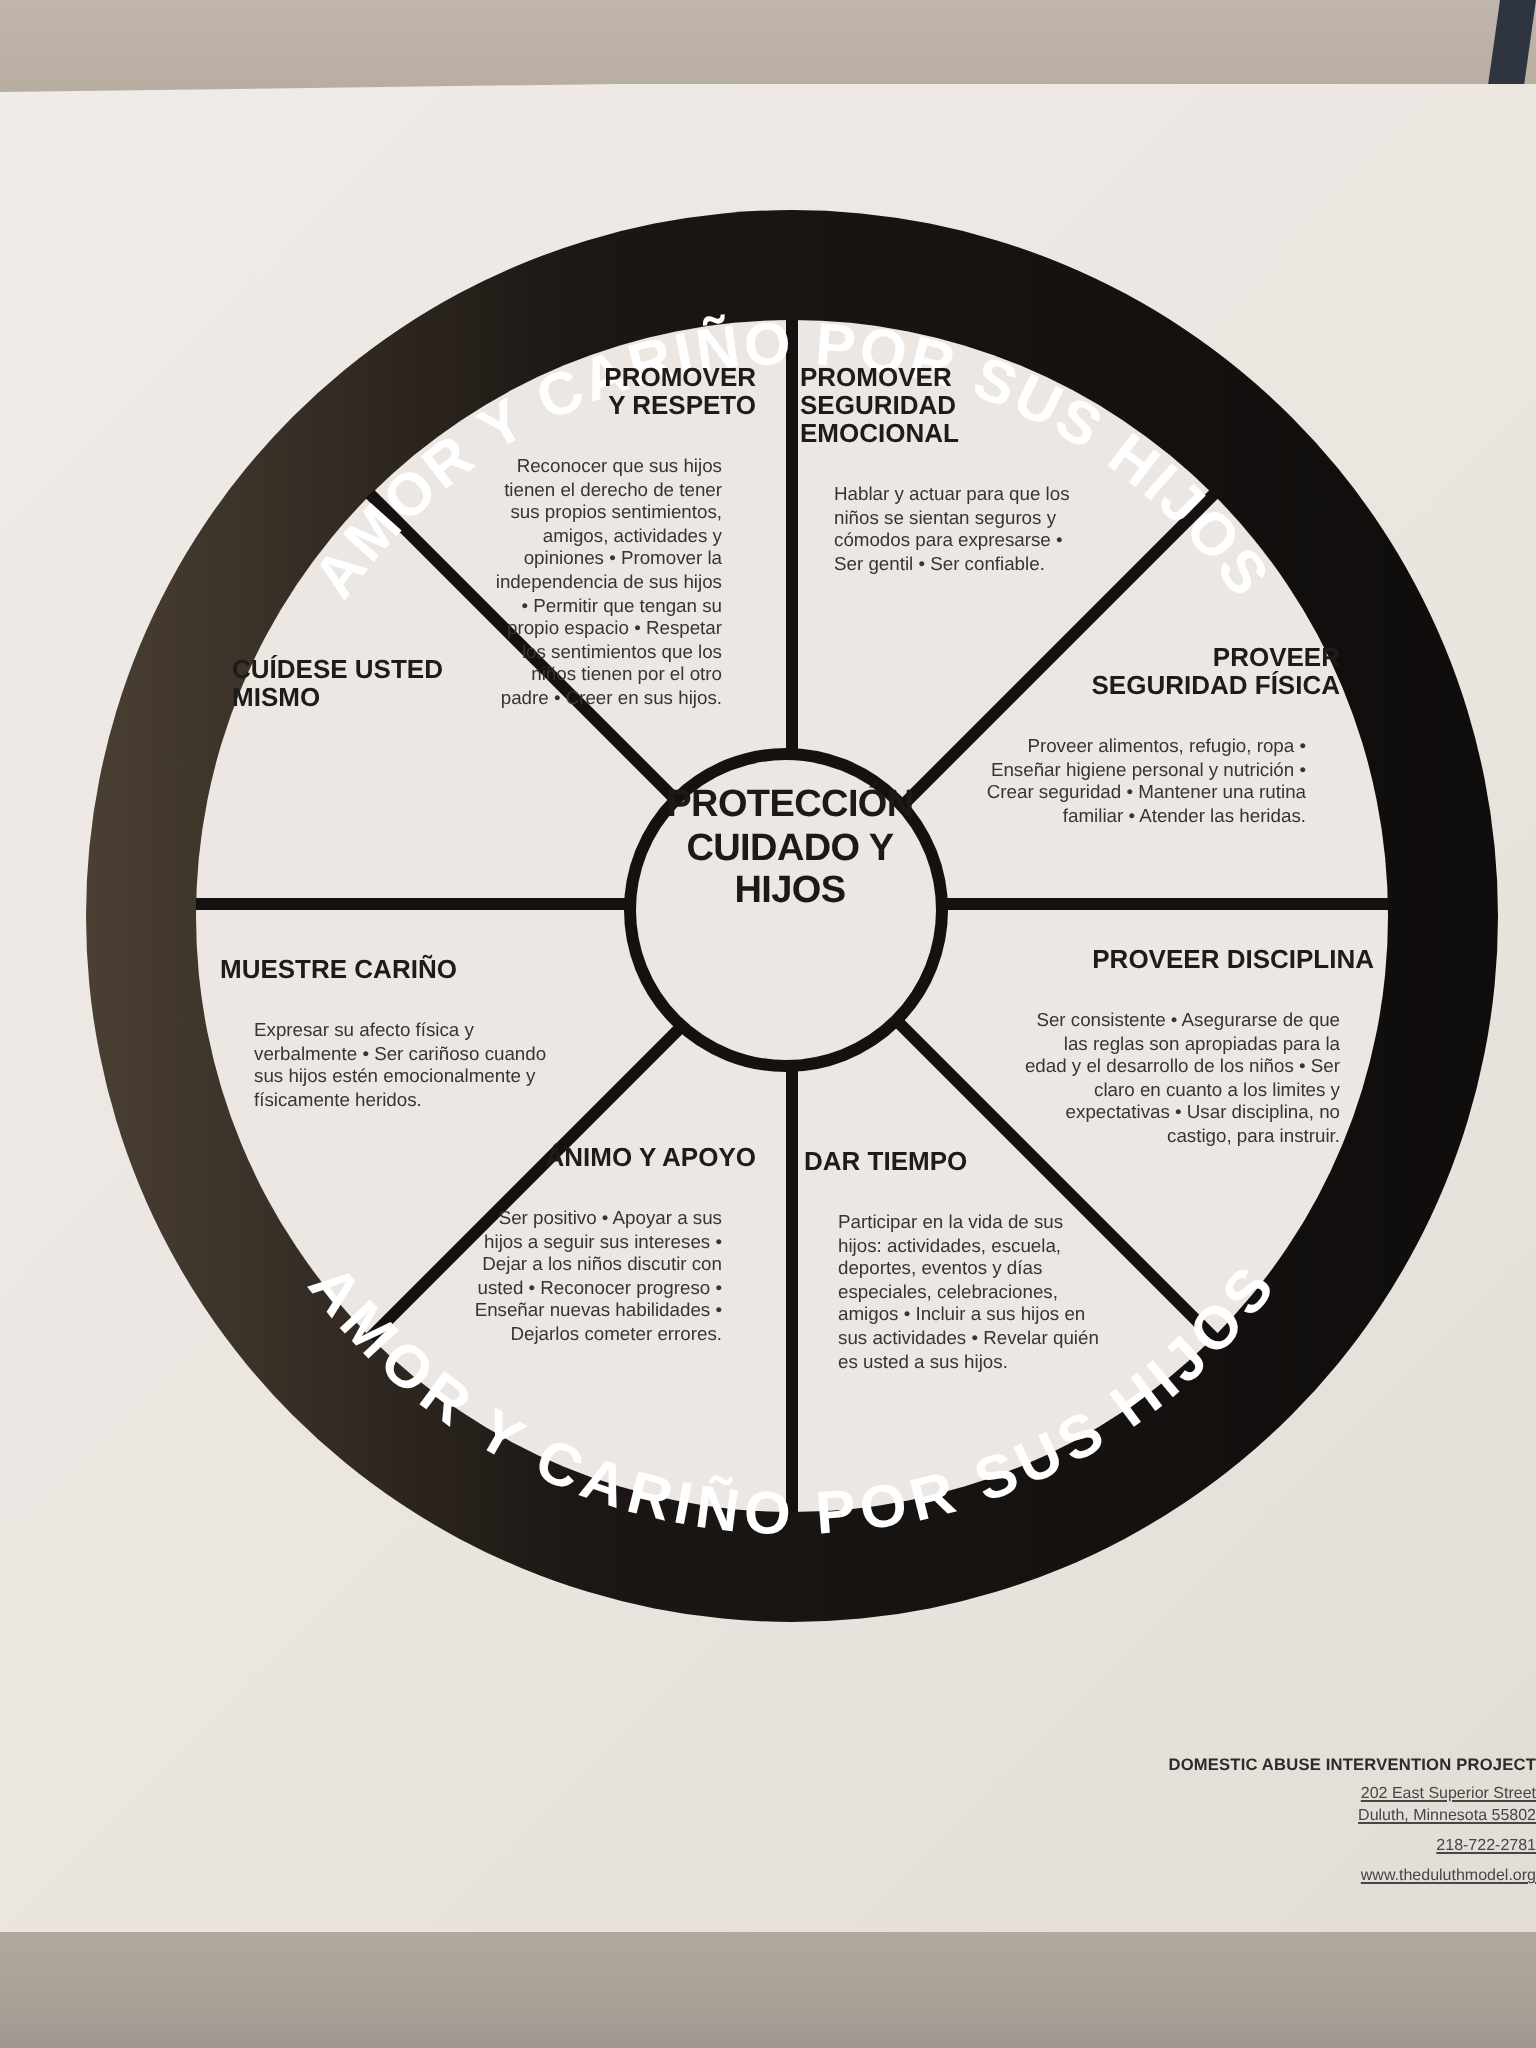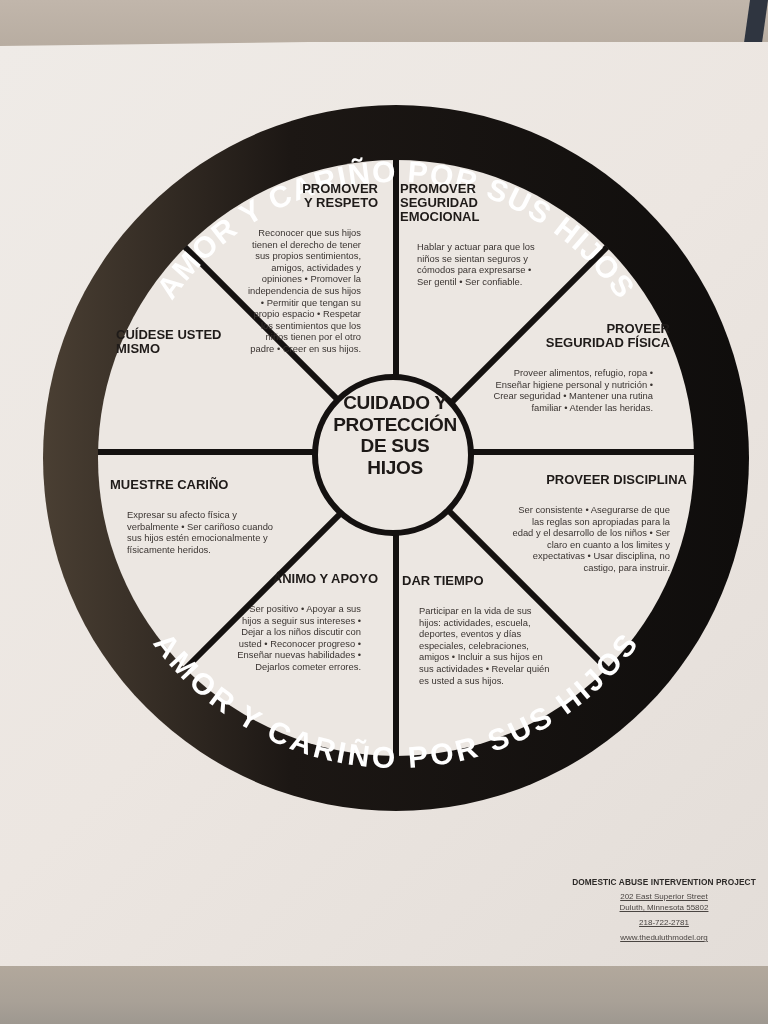--- a/index.html
+++ b/index.html
@@ -7,21 +7,21 @@
   .desk-top { position:absolute; left:0; top:0; width:768px; height:60px; background:linear-gradient(180deg,#c1b6ab,#b5aa9e); }
   .desk-corner { position:absolute; right:0; top:0; width:18px; height:50px; background:#2f3540; transform:skewX(-8deg); transform-origin:top right; }
   .paper { position:absolute; left:0; top:42px; width:768px; height:926px; background:linear-gradient(135deg,#efebe7 0%,#ece6e1 50%,#e3ddd8 100%); clip-path:polygon(0 4px,100% -6px,100% 100%,0 100%); }
   .desk-bottom { position:absolute; left:0; top:966px; width:768px; height:58px; background:linear-gradient(180deg,#b2a89c,#a9a197 60%,#9e9890); }
   svg.wheel { position:absolute; left:0; top:0; }
   .sec { position:absolute; color:#2a2522; font-family:"Liberation Sans", sans-serif; font-stretch:condensed; }
   .sec h3 { margin:0 0 4px 0; font-size:13px; line-height:14px; font-weight:bold; letter-spacing:0; color:#1f1b19; }
   .sec p { margin:17px; font-size:9.4px; line-height:11.6px; color:#3a3431; }
   .r { text-align:right; }
   .hub-text { position:absolute; left:316px; top:392px; width:158px; text-align:center; font-weight:bold; font-size:19px; line-height:21.5px; color:#1d1917; letter-spacing:-0.3px; }
-  .footer { position:absolute; left:560px; top:877px; width:208px; text-align:center; color:#2d2a28; }
+  .footer { position:absolute; left:560px; top:877px; width:208px; text-align:right; color:#2d2a28; }
   .footer .org { font-size:8.3px; font-weight:bold; letter-spacing:0.1px; margin-bottom:4px; }
   .footer .line { font-size:8px; line-height:11px; color:#4a4542;text-decoration:underline; }
   .footer .gap { margin-top:4px; }
 </style>
 </head>
 <body>
 
 <div class="desk-top"></div>
 <div class="desk-corner"></div>
 <div class="paper"></div>
@@ -53,23 +53,22 @@
 
   <text font-family="Liberation Sans, sans-serif" font-weight="bold" font-size="30" fill="#ffffff" letter-spacing="1.5">
     <textPath href="#arcTop" startOffset="50%" text-anchor="middle"><tspan>AMOR Y CARIÑO POR SUS HIJOS</tspan></textPath>
   </text>
   <text font-family="Liberation Sans, sans-serif" font-weight="bold" font-size="30" fill="#ffffff" letter-spacing="1.5" dominant-baseline="hanging">
     <textPath href="#arcBottom" startOffset="50%" text-anchor="middle"><tspan>AMOR Y CARIÑO POR SUS HIJOS</tspan></textPath>
   </text>
 </svg>
 
 <div class="hub-text">
+  <div>PROTECCIÓN</div>
   <div>CUIDADO Y</div>
-  <div>PROTECCIÓN</div>
-  <div>DE SUS</div>
   <div>HIJOS</div>
 </div>
 
 <div class="sec r" style="left:226px; top:182px; width:152px;">
   <h3><span>PROMOVER</span><br><span>Y RESPETO</span></h3>
   <p>Reconocer que sus hijos tienen el derecho de tener sus propios sentimientos, amigos, actividades y opiniones • Promover la independencia de sus hijos • Permitir que tengan su propio espacio • Respetar los sentimientos que los niños tienen por el otro padre • Creer en sus hijos.</p>
 </div>
 
 <div class="sec" style="left:400px; top:182px; width:165px;">
   <h3><span>PROMOVER</span><br><span>SEGURIDAD</span><br><span>EMOCIONAL</span></h3>

